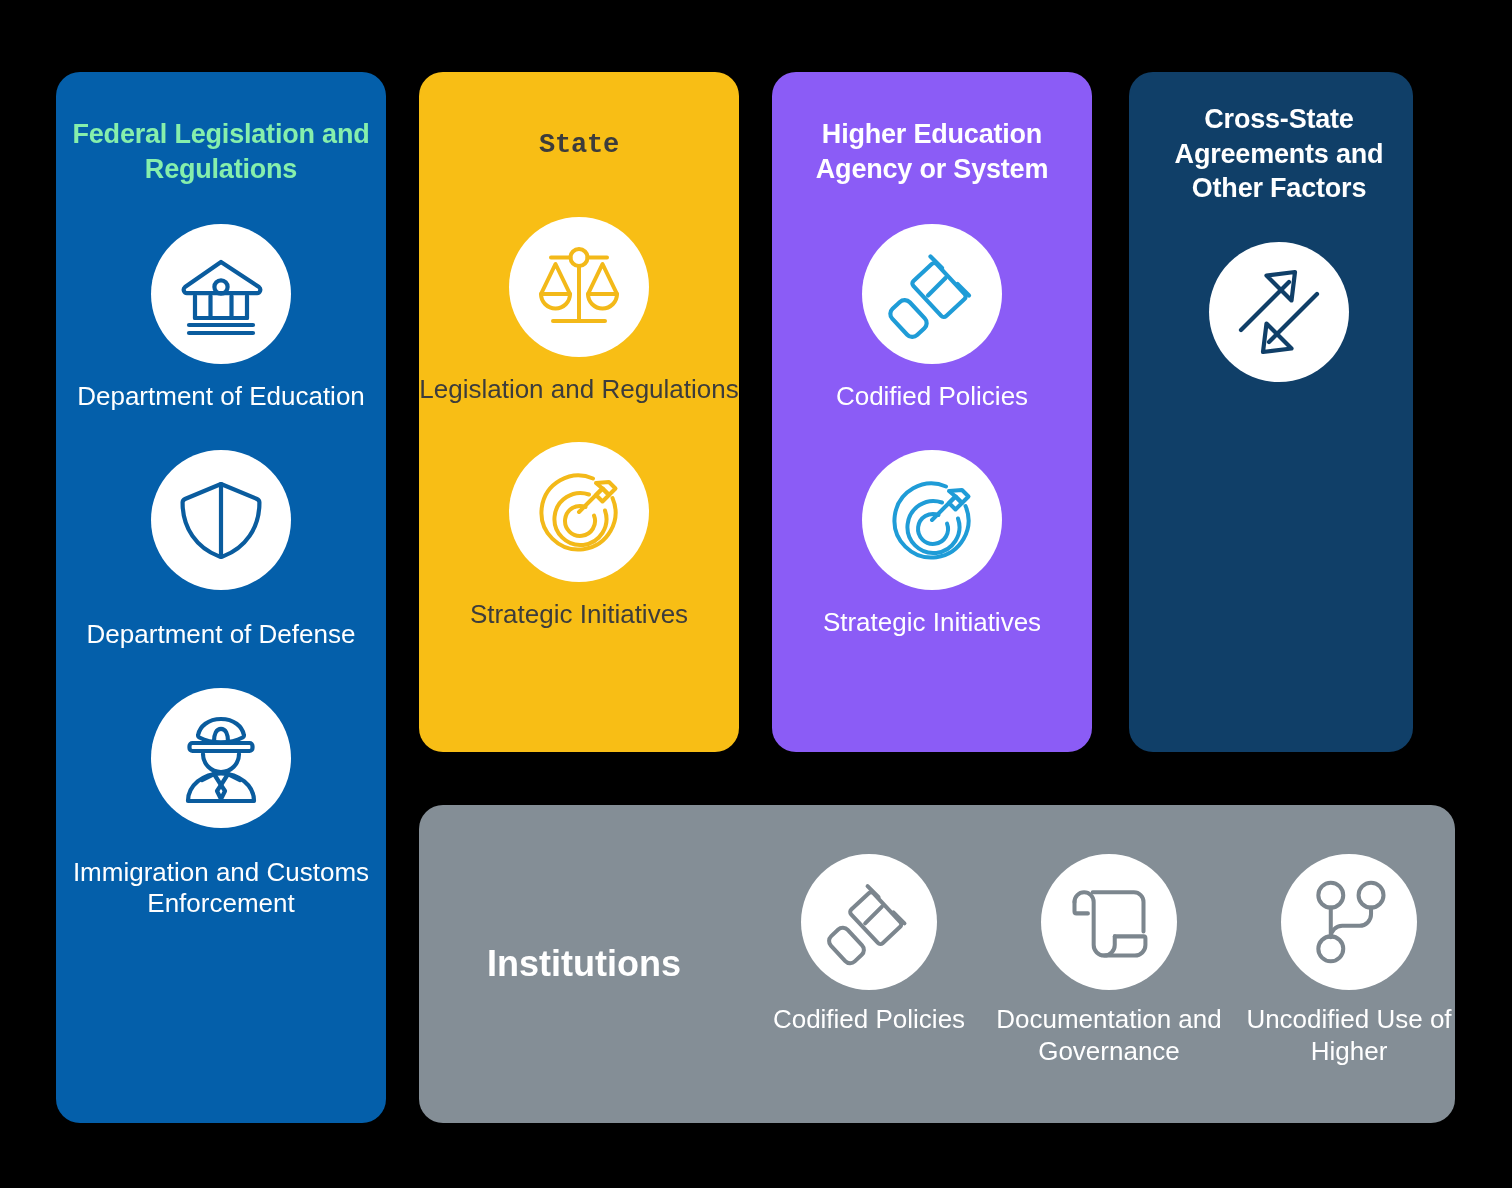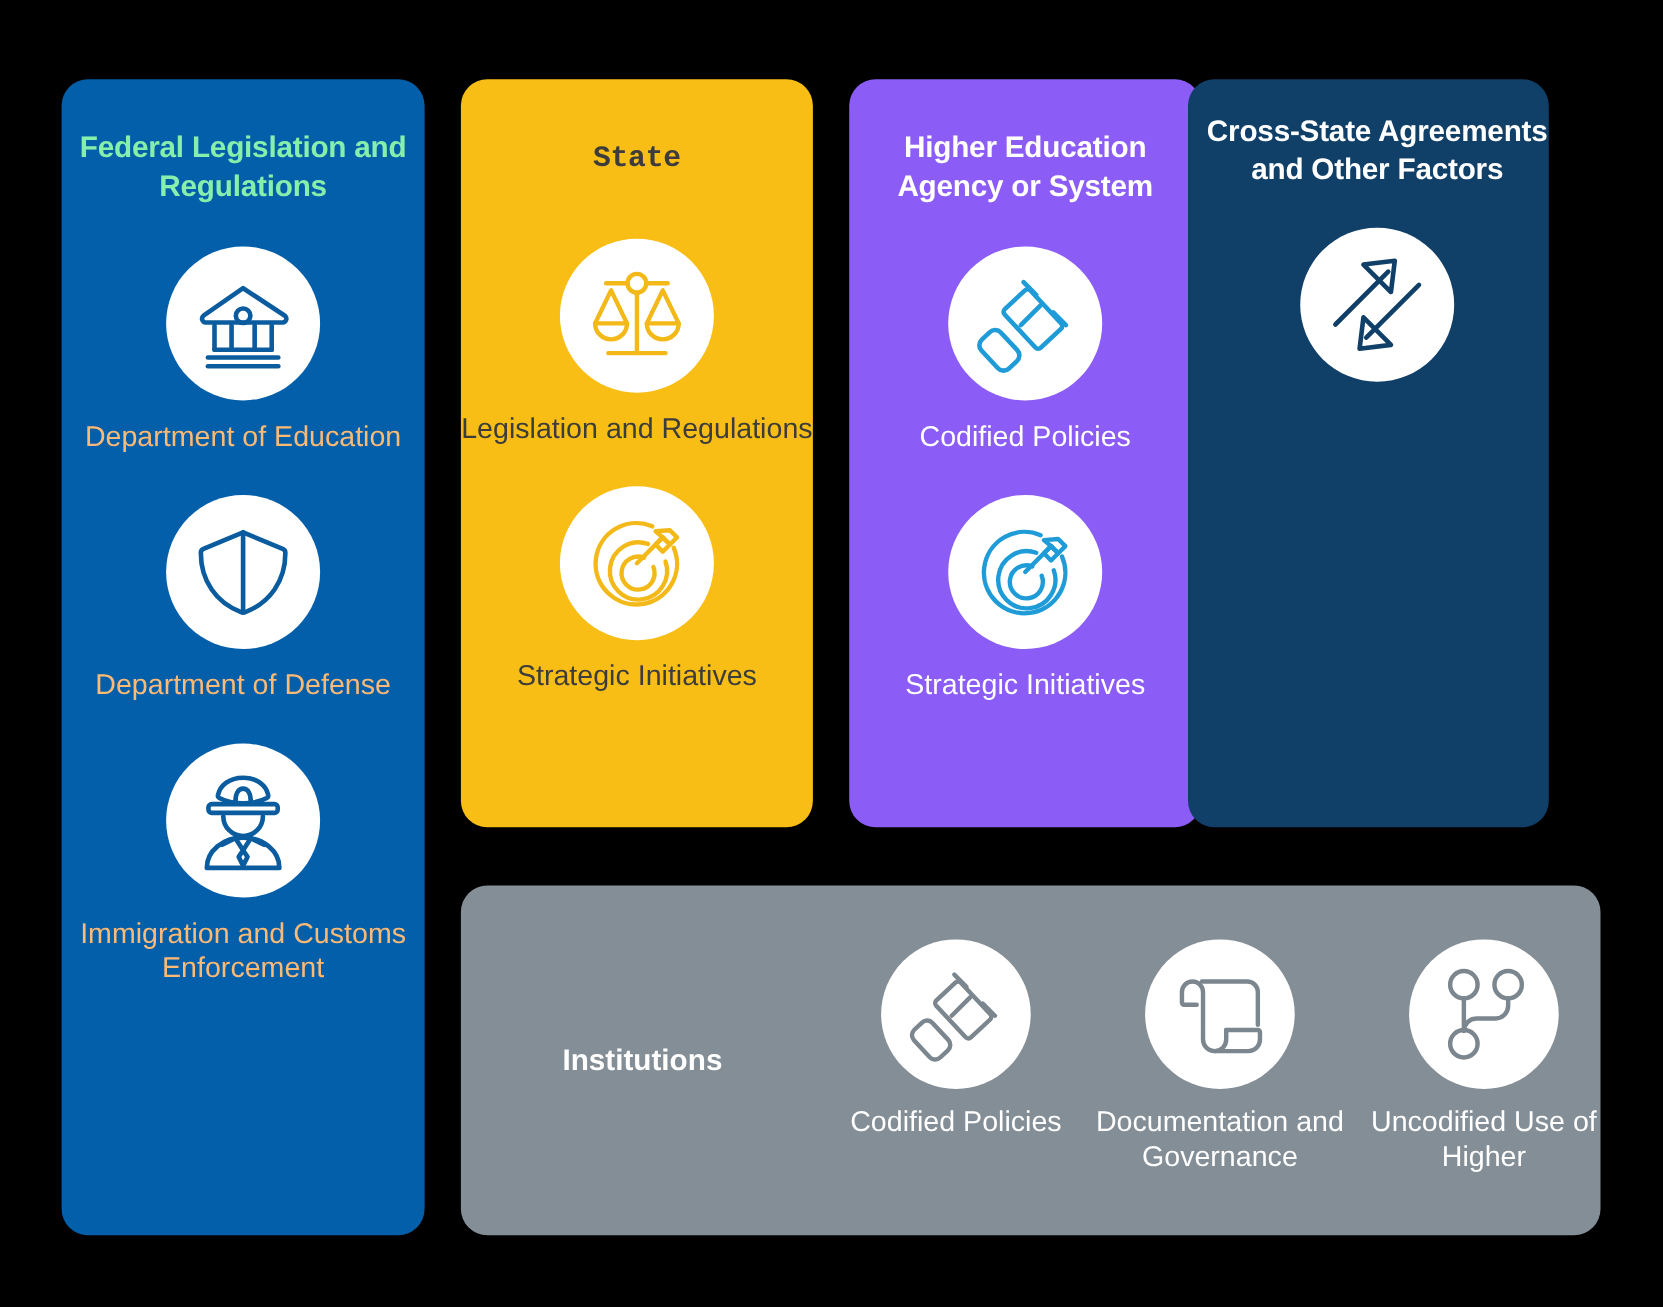--- a/index.html
+++ b/index.html
@@ -69,22 +69,22 @@
     font-weight: normal;
   }
 
   
   #panel-federal {
     left: 56px; top: 72px; width: 330px; height: 1051px;
     background: #045FAA;
   }
   #panel-federal .panel-title { color: #86efac; margin-top: 45px; }
   #panel-federal .items { margin-top: 38px; }
-  #panel-federal .item + .item { margin-top: 37px; }
-  #panel-federal .item-label { color: #fdba74; text-align: center; }
+  #panel-federal .item + .item { margin-top: 37px; gap: 12px; }
+  #panel-federal .item-label { color: #ffffff; text-align: center; }
 
   
   #panel-state {
     left: 419px; top: 72px; width: 320px; height: 680px;
     background: #F8BE15;
   }
   #panel-state .panel-title { color: #3C3C3C; margin-top: 56px; font-family: Liberation Mono, monospace; }
   #panel-state .items { margin-top: 54px; align-items: flex-end; }
   #panel-state .item + .item { margin-top: 37px; }
   #panel-state .item-label { color: #3C3C3C; }
@@ -94,21 +94,21 @@
     left: 772px; top: 72px; width: 320px; height: 680px;
     background: #8b5cf6;
   }
   #panel-highered .panel-title { color: #ffffff; margin-top: 45px; }
   #panel-highered .items { margin-top: 38px; }
   #panel-highered .item + .item { margin-top: 37px; }
   #panel-highered .item-label { color: #ffffff; }
 
   
   #panel-crossstate {
-    left: 1080px; top: 72px; width: 328px; height: 680px;
+    left: 1129px; top: 72px; width: 284px; height: 680px;
     background: #103F68;
     padding-left: 16px;
   }
   #panel-crossstate .panel-title { color: #ffffff; margin-top: 30px; }
   #panel-crossstate .items { margin-top: 36px; }
   #panel-crossstate .item-label { color: #ffffff; }
 
   
   #panel-institutions {
     left: 419px; top: 805px; width: 1036px; height: 318px;
@@ -116,21 +116,21 @@
     display: flex;
     flex-direction: row;
     align-items: center;
   }
   #inst-title {
     width: 330px;
     flex: none;
     text-align: center;
     color: #ffffff;
     font-weight: bold;
-    font-size: 27px;
+    font-size: 36px;
   }
   #inst-items {
     flex: 1;
     display: flex;
     flex-direction: row;
     justify-content: space-around;
     align-items: flex-start;
     padding-right: 12px;
     padding-bottom: 6px;
   }

